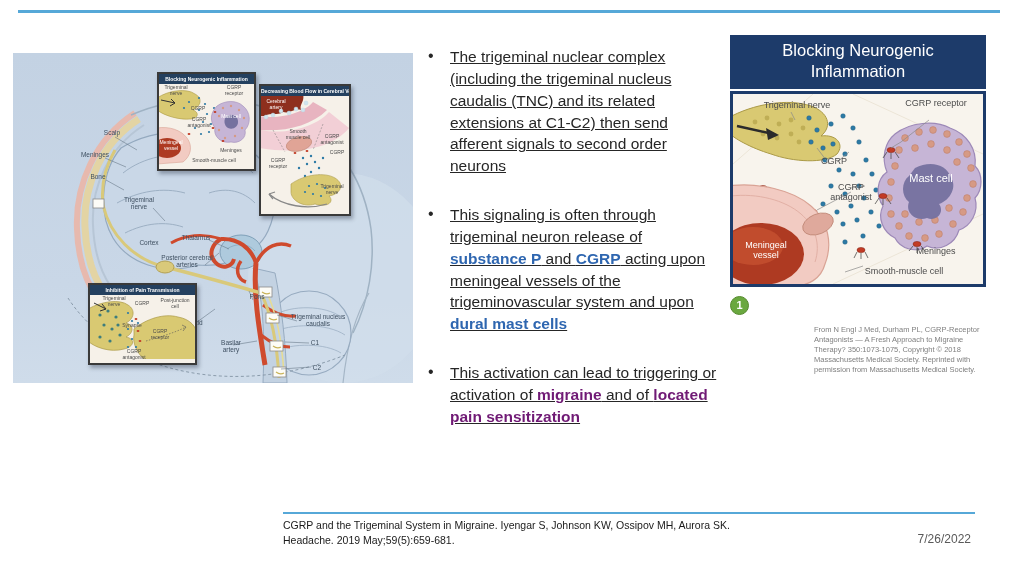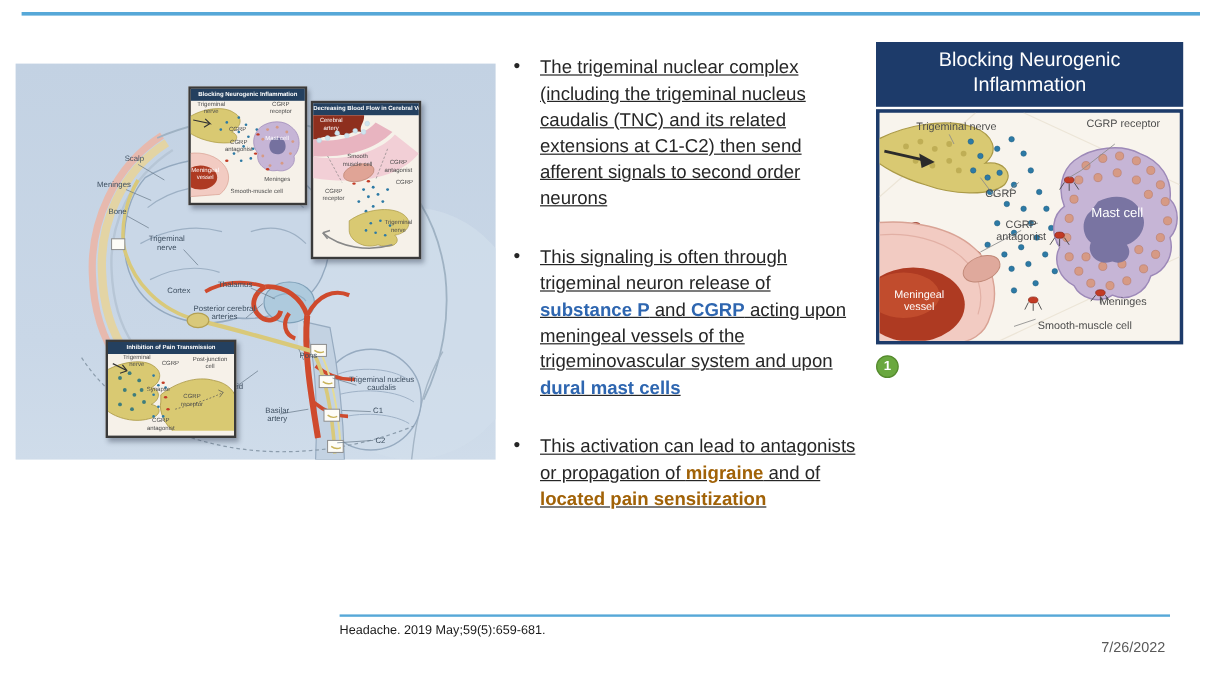--- a/index.html
+++ b/index.html
@@ -19,21 +19,21 @@
   .inset-body{position:relative;width:100%;}
   .ilbl{position:absolute;font-size:5px;line-height:1.1;color:#4a4a4a;text-align:center;}
   .ilbl.white{color:#fff;}
 
   
   .bullets{position:absolute;left:424px;top:46px;width:296px;color:#262626;}
   .bullets ul{list-style:none;margin:0;padding:0;text-decoration:underline;}
   .bullets li{position:relative;padding-left:26px;font-size:15.5px;line-height:1.41;margin-bottom:27px;}
   .bullets li::before{content:"\2022";position:absolute;left:4px;top:-1px;font-size:16px;}
   .em-blue{color:#2e66b0;font-weight:bold;}
-  .em-red{color:#a16207;font-weight:bold;}
+  .em-red{color:#701a75;font-weight:bold;}
 
   
   .rpanel{position:absolute;left:730px;top:35px;width:256px;}
   .rpanel-hd{background:#1d3b6a;color:#fff;text-align:center;font-size:16.5px;line-height:1.3;
              padding:5px 22px 6px 22px;box-sizing:border-box;}
   .rpanel-illo{position:relative;margin-top:2px;border:3px solid #1d3b6a;background:#f8f4ed;
                height:190px;box-sizing:content-box;}
   .rlbl{position:absolute;font-size:9px;color:#4b4b4b;line-height:1.15;text-align:center;}
   .rlbl.white{color:#fff;}
   .rlbl.mast{font-size:11px;}
@@ -312,21 +312,21 @@
 
   <div class="bullets">
     <ul>
       <li>
         <span>The trigeminal nuclear complex (including the trigeminal nucleus caudalis (TNC) and its related extensions at C1-C2) then send afferent signals to second order neurons</span>
       </li>
       <li>
         <span>This signaling is often through trigeminal neuron release of </span><span class="em-blue">substance P</span><span> and </span><span class="em-blue">CGRP</span><span> acting upon meningeal vessels of the trigeminovascular system and upon </span><span class="em-blue">dural mast cells</span>
       </li>
       <li>
-        <span>This activation can lead to antagonists or propagation of </span><span class="em-red">migraine</span><span> and of </span><span class="em-red">located pain sensitization</span>
+        <span>This activation can lead to triggering or activation of </span><span class="em-red">migraine</span><span> and of </span><span class="em-red">located pain sensitization</span>
       </li>
     </ul>
   </div>
 
   <div class="rpanel">
     <div class="rpanel-hd">Blocking Neurogenic Inflammation</div>
     <div class="rpanel-illo">
       <svg width="250" height="190" viewBox="0 0 250 190">
         <rect x="0" y="0" width="250" height="190" fill="#f8f4ed"></rect>
         <g stroke="#ece5d7" stroke-width="1">
@@ -456,22 +456,24 @@
       <span class="rlbl" style="left:80px;top:62px;width:42px">CGRP</span>
       <span class="rlbl" style="left:86px;top:88px;width:64px">CGRP antagonist</span>
       <span class="rlbl white mast" style="left:176px;top:78px;width:44px">Mast cell</span>
       <span class="rlbl white" style="left:4px;top:146px;width:58px">Meningeal vessel</span>
       <span class="rlbl" style="left:172px;top:152px;width:62px">Meninges</span>
       <span class="rlbl" style="left:116px;top:172px;width:110px">Smooth-muscle cell</span>
     </div>
     <div class="rstep">
       <div class="step-badge">1</div>
     </div>
+    <div class="rcredit">From N Engl J Med, Durham PL, CGRP-Receptor Antagonists — A Fresh Approach to Migraine Therapy? 350:1073-1075, Copyright © 2018 Massachusetts Medical Society. Reprinted with permission from Massachusetts Medical Society.</div>
   </div>
 
 
   <div class="footer">
     <div class="footer-cite">
+      <div>CGRP and the Trigeminal System in Migraine. Iyengar S, Johnson KW, Ossipov MH, Aurora SK.</div>
       <div>Headache. 2019 May;59(5):659-681.</div>
     </div>
     <div class="footer-date">7/26/2022</div>
   </div>
 </div>
 
 </body></html>

